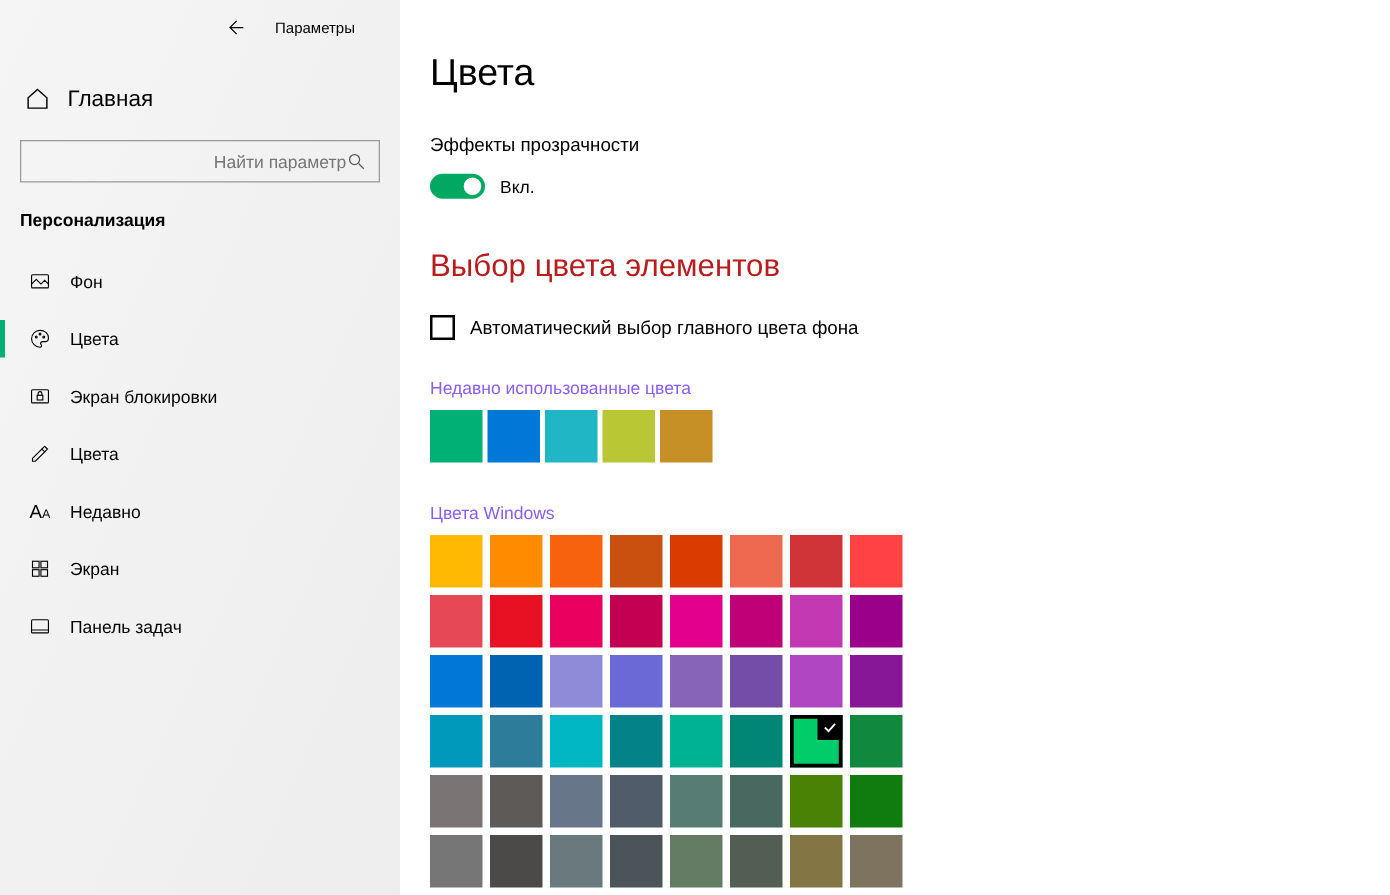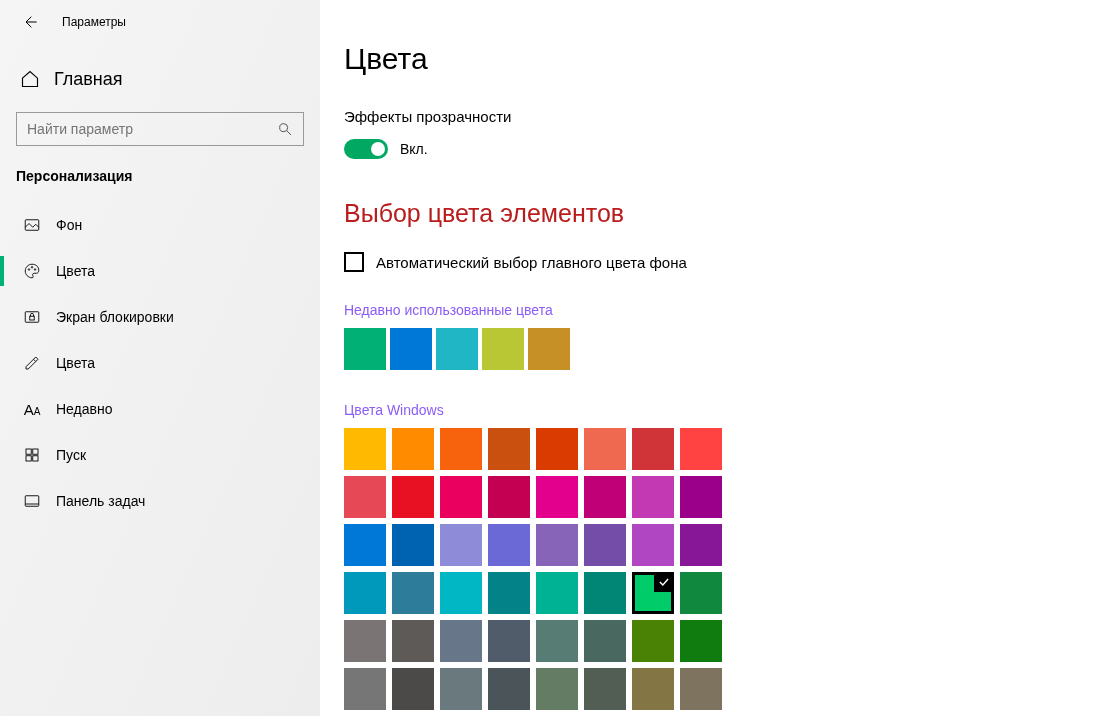--- a/index.html
+++ b/index.html
@@ -1,30 +1,30 @@
 <!DOCTYPE html>
 <html><head>
 <meta charset="utf-8">
 <style>
   * { box-sizing: border-box; margin: 0; padding: 0; font-family: "Segoe UI", Tahoma, sans-serif; }
   body { width: 1112px; height: 716px; background: #fff; overflow: hidden; display: flex; }
 
   
   .sidebar { width: 320px; height: 100%; background: linear-gradient(to bottom right, #f5f5f5 0%, #ededed 100%); padding-top: 0; position: relative; }
-  .topbar { height: 44px; display: flex; align-items: center; padding: 0 20px; }
+  .topbar { height: 44px; display: flex; align-items: center; padding: 0 36px; justify-content: flex-end; }
   .back-btn { width: 20px; height: 20px; display: flex; align-items: center; justify-content: center; cursor: pointer; }
   .back-btn svg { width: 16px; height: 16px; stroke: #000; fill: none; stroke-width: 1.5; }
   .topbar-title { font-size: 12px; color: #000; margin-left: 22px; }
 
   .home-row { display: flex; align-items: center; padding: 0 20px; height: 42px; margin-top: 14px; cursor: pointer; }
   .home-row .icon { width: 20px; display: flex; justify-content: center; }
   .home-row .label { font-size: 18px; margin-left: 14px; color: #000; }
 
   .search-box { margin: 12px 16px 0 16px; height: 34px; border: 1px solid #999; display: flex; align-items: center; padding: 0 10px; background: transparent; }
-  .search-box input { flex: 1; border: none; background: transparent; font-size: 14px; color: #555; outline: none; }
+  .search-box input { flex: 1; border: none; background: transparent; font-size: 14px; color: #555; outline: none; text-align: right; }
   .search-box .search-icon { width: 16px; height: 16px; }
 
   .cat-title { font-size: 14px; font-weight: 600; color: #000; margin: 22px 0 6px 16px; }
 
   .nav { margin-top: 18px; }
   .nav-item { display: flex; align-items: center; height: 46px; padding-left: 22px; cursor: pointer; position: relative; }
   .nav-item .icon { width: 20px; height: 20px; display: flex; align-items: center; justify-content: center; }
   .nav-item .icon svg { width: 18px; height: 18px; stroke: #000; fill: none; stroke-width: 1.2; }
   .nav-item .icon .fa-like { font-size: 15px; color:#000; }
   .nav-item .label { font-size: 14px; margin-left: 14px; color: #000; }
@@ -141,21 +141,21 @@
       </div>
       <div class="nav-item">
         <span class="icon">
           <svg viewBox="0 0 24 24">
             <rect x="4" y="4" width="7" height="7"></rect>
             <rect x="13" y="4" width="7" height="7"></rect>
             <rect x="4" y="13" width="7" height="7"></rect>
             <rect x="13" y="13" width="7" height="7"></rect>
           </svg>
         </span>
-        <span class="label">Пуск</span>
+        <span class="label">Экран</span>
       </div>
       <div class="nav-item">
         <span class="icon">
           <svg viewBox="0 0 24 24">
             <rect x="3" y="5" width="18" height="14" rx="1"></rect>
             <line x1="3" y1="16" x2="21" y2="16"></line>
           </svg>
         </span>
         <span class="label">Панель задач</span>
       </div>

